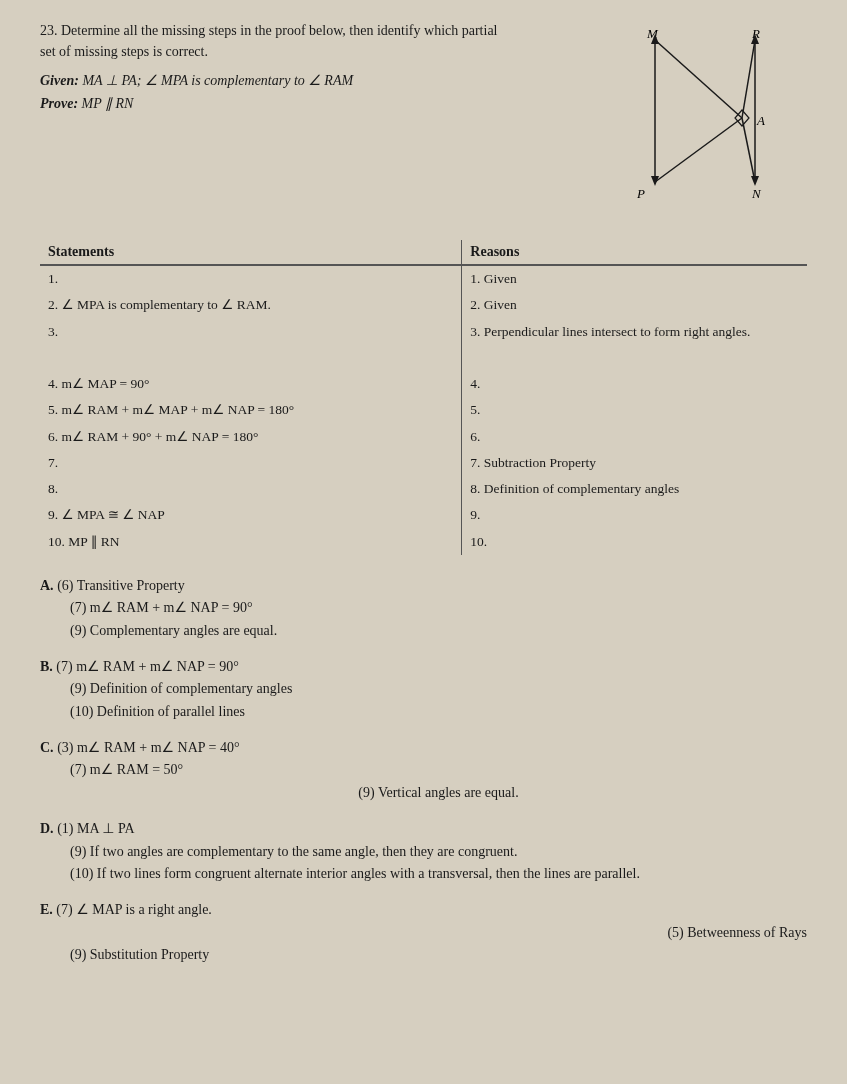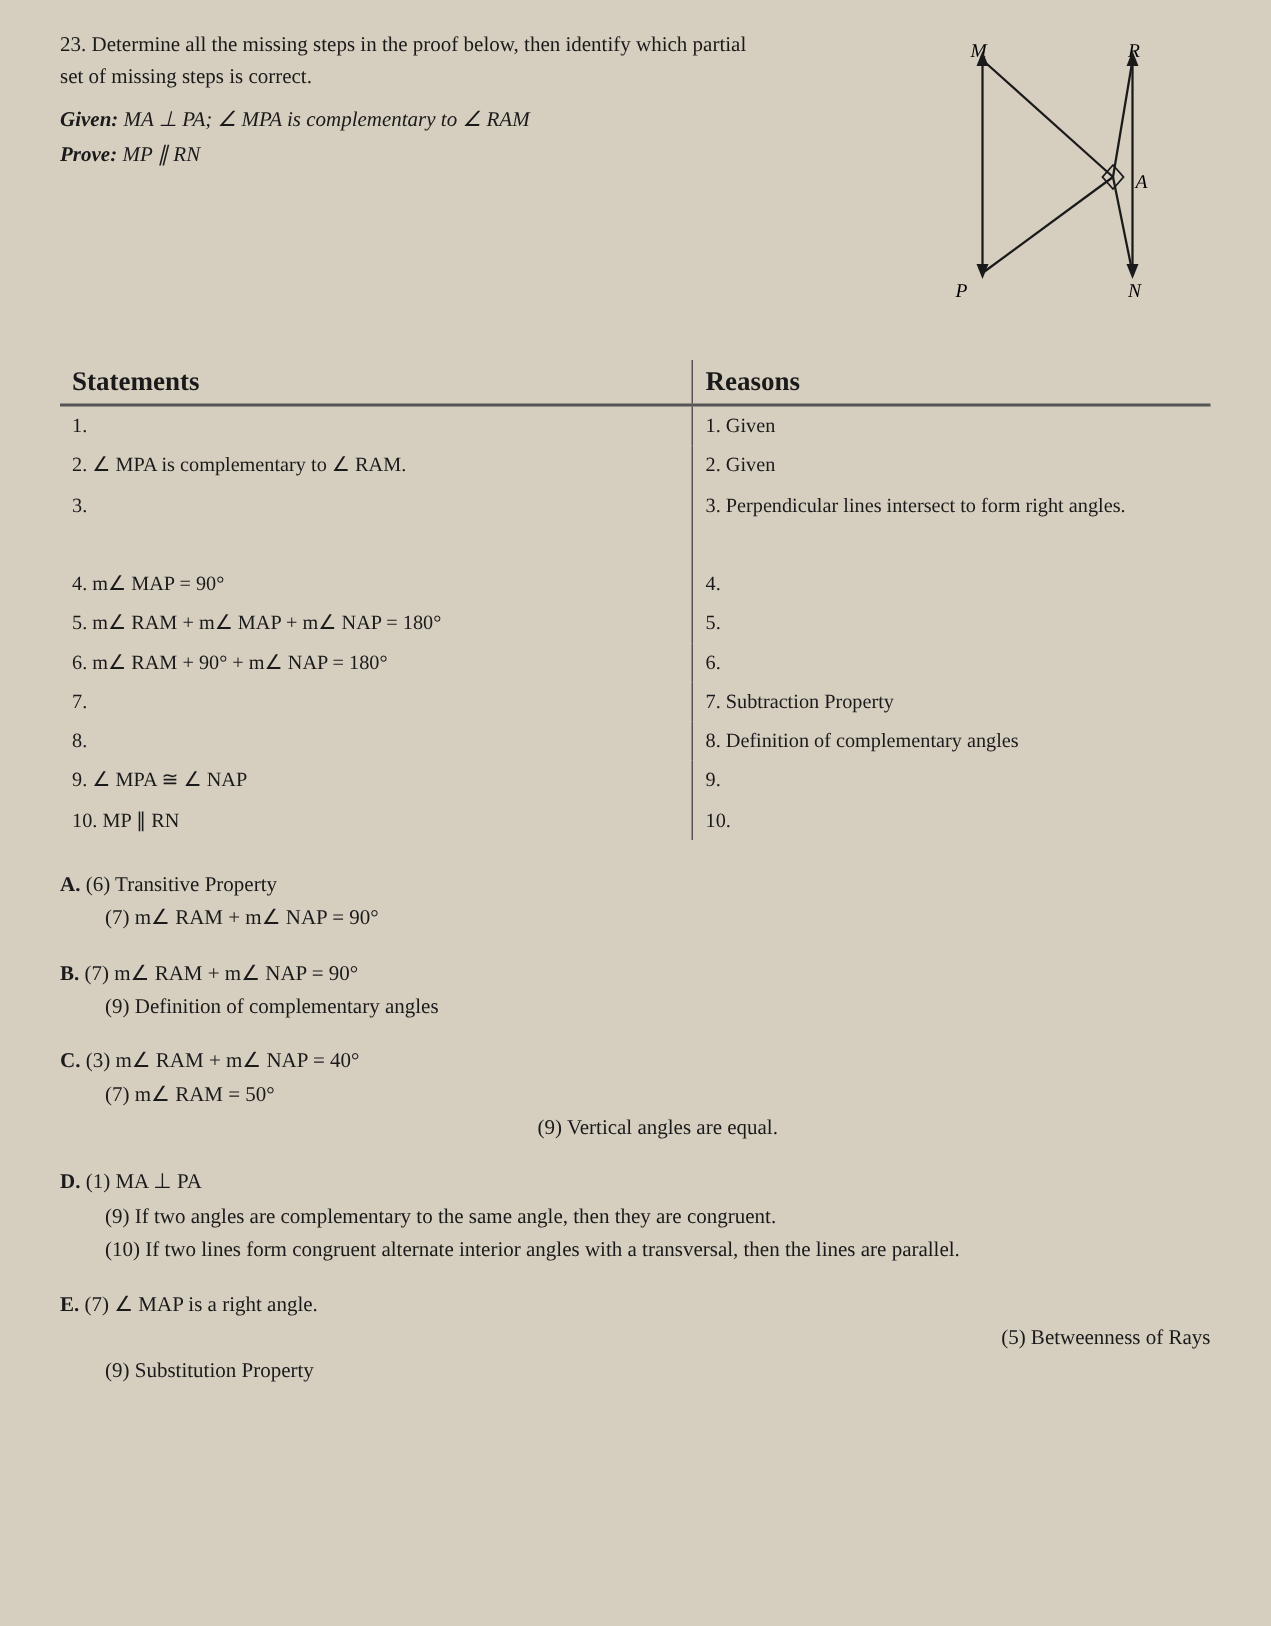--- a/index.html
+++ b/index.html
@@ -43,21 +43,21 @@
       border-collapse: collapse;
       margin-top: 20px;
       margin-bottom: 20px;
       background: transparent;
     }
     .proof-table th {
       text-align: left;
       font-weight: bold;
       border-bottom: 2px solid #555;
       padding: 4px 8px;
-      font-size: 18px;
+      font-size: 14px;
     }
     .proof-table td {
       padding: 3px 8px;
       vertical-align: top;
       font-size: 13.5px;
       line-height: 1.5;
     }
     .proof-table .col-stmt {
       width: 55%;
       border-right: 1px solid #555;
@@ -189,18 +189,18 @@
     <td class="col-reason">9.</td>
   </tr>
       <tr>
     <td class="col-stmt">10.  MP ∥ RN</td>
     <td class="col-reason">10.</td>
   </tr>
     </tbody>
 </table>
 
 <div class="choices">
-<div class="choice"><span class="choice-label">A.</span> <span class="choice-line" style="display:inline;">(6)  Transitive Property</span><span class="choice-line" style="display:block; margin-left:30px;">(7)  m∠ RAM + m∠ NAP = 90°</span></div>
-    <div class="choice"><span class="choice-label">B.</span> <span class="choice-line" style="display:inline;">(7)  m∠ RAM + m∠ NAP = 90°</span><span class="choice-line" style="display:block; margin-left:30px;">(9)  Definition of complementary angles</span></div>
+<div class="choice"><span class="choice-label">A.</span> <span class="choice-line" style="display:inline;">(6)  Transitive Property</span><span class="choice-line" style="display:block; margin-left:30px;">(7)  m∠ RAM + m∠ NAP = 90°</span><span class="choice-line" style="display:block; margin-left:30px;">(9)  Complementary angles are equal.</span></div>
+    <div class="choice"><span class="choice-label">B.</span> <span class="choice-line" style="display:inline;">(7)  m∠ RAM + m∠ NAP = 90°</span><span class="choice-line" style="display:block; margin-left:30px;">(9)  Definition of complementary angles</span><span class="choice-line" style="display:block; margin-left:30px;">(10) Definition of parallel lines</span></div>
     <div class="choice"><span class="choice-label">C.</span> <span class="choice-line" style="display:inline;">(3)  m∠ RAM + m∠ NAP = 40°</span><span class="choice-line" style="display:block; margin-left:30px;">(7)  m∠ RAM = 50°</span><span class="choice-line" style="display:block; margin-left:30px;text-align:center;">(9)  Vertical angles are equal.</span></div>
     <div class="choice"><span class="choice-label">D.</span> <span class="choice-line" style="display:inline;">(1)  MA ⊥ PA</span><span class="choice-line" style="display:block; margin-left:30px;">(9)  If two angles are complementary to the same angle, then they are congruent.</span><span class="choice-line" style="display:block; margin-left:30px;">(10) If two lines form congruent alternate interior angles with a transversal, then the lines are parallel.</span></div>
     <div class="choice"><span class="choice-label">E.</span> <span class="choice-line" style="display:inline;">(7)  ∠ MAP is a right angle.</span><span class="choice-line" style="display:block; margin-left:30px;text-align:right;">(5)  Betweenness of Rays</span><span class="choice-line" style="display:block; margin-left:30px;">(9)  Substitution Property</span></div>
   </div>
 
 </body></html>

